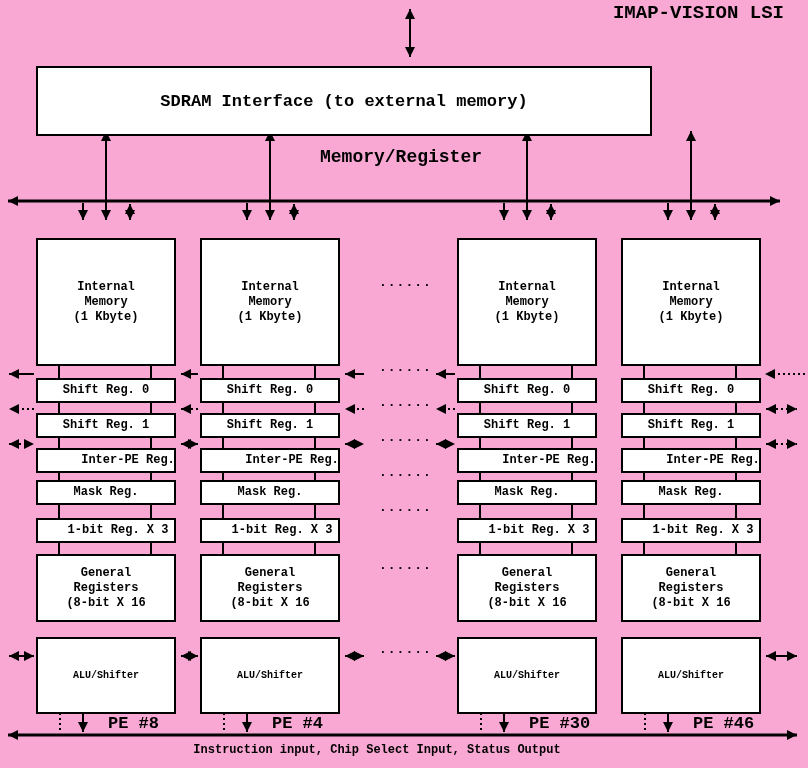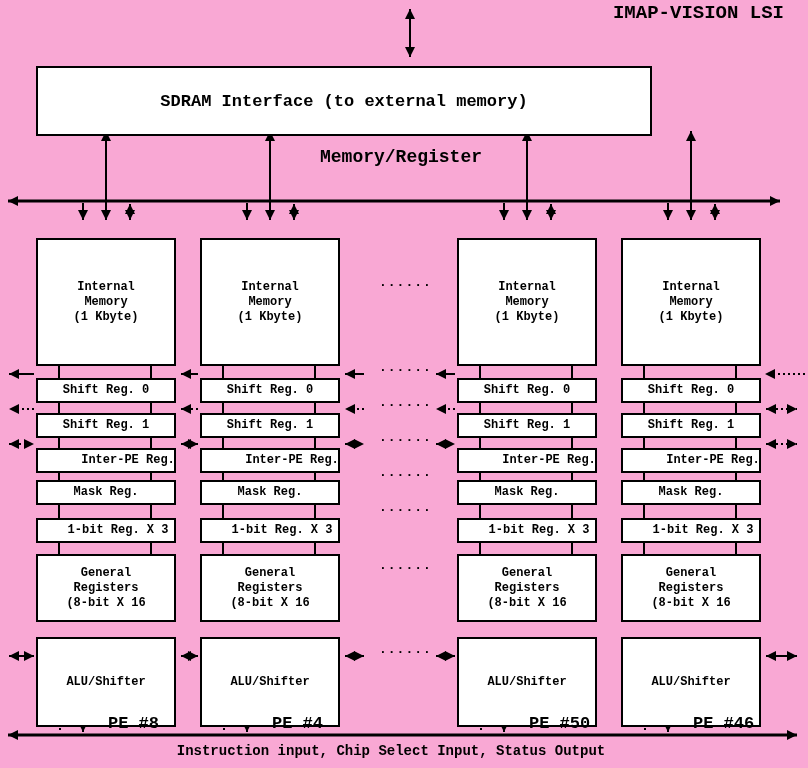--- a/index.html
+++ b/index.html
@@ -16,26 +16,26 @@
   .box{position:absolute;left:0;width:140px;border:2px solid #000;box-sizing:border-box;background:#fff;
        display:flex;flex-direction:column;align-items:center;justify-content:center;
        font-size:12px;font-weight:bold;line-height:15px;text-align:center;white-space:nowrap;}
   .b-mem{top:0;height:128px;}
   .b-s0{top:140px;height:25px;text-align:center;}
   .b-s1{top:175px;height:25px;}
   .b-ip{top:210px;height:25px;padding-left:44px;}
   .b-mk{top:242px;height:25px;}
   .b-1b{top:280px;height:25px;padding-left:24px;}
   .b-gr{top:316px;height:68px;}
-  .b-alu{top:399px;height:90px;font-size:12px;}
+  .b-alu{top:399px;height:77px;font-size:10px;}
   .pe-label{position:absolute;left:72px;top:476px;font-size:17px;font-weight:bold;white-space:nowrap;}
   .dots{position:absolute;left:379px;width:52px;text-align:center;font-size:13px;font-weight:bold;
         line-height:13px;letter-spacing:1px;}
-  .bottomlabel{position:absolute;left:391px;top:743px;transform:translateX(-50%);
-               font-size:14px;font-weight:bold;white-space:nowrap;}
+  .bottomlabel{position:absolute;left:377px;top:743px;transform:translateX(-50%);
+               font-size:12px;font-weight:bold;white-space:nowrap;}
   line{stroke:#000;}
 </style>
 </head>
 <body>
 
 <div class="canvas">
 
   <svg viewBox="0 0 808 768">
     <defs>
       <marker id="ae" markerUnits="userSpaceOnUse" markerWidth="12" markerHeight="10" refX="10" refY="5" orient="auto">
@@ -188,21 +188,21 @@
     <div class="box b-s1">Shift Reg. 1</div>
     <div class="box b-ip">Inter-PE Reg.</div>
     <div class="box b-mk">Mask Reg.</div>
     <div class="box b-1b">1-bit Reg. X 3</div>
     <div class="box b-gr">
       <div>General</div>
       <div>Registers</div>
       <div>(8-bit X 16</div>
     </div>
     <div class="box b-alu">ALU/Shifter</div>
-    <div class="pe-label">PE #50</div>
+    <div class="pe-label">PE #30</div>
   </div>
 
   <div class="col" style="left:621px">
     <div class="box b-mem">
       <div>Internal</div>
       <div>Memory</div>
       <div>(1 Kbyte)</div>
     </div>
     <div class="box b-s0">Shift Reg. 0</div>
     <div class="box b-s1">Shift Reg. 1</div>

